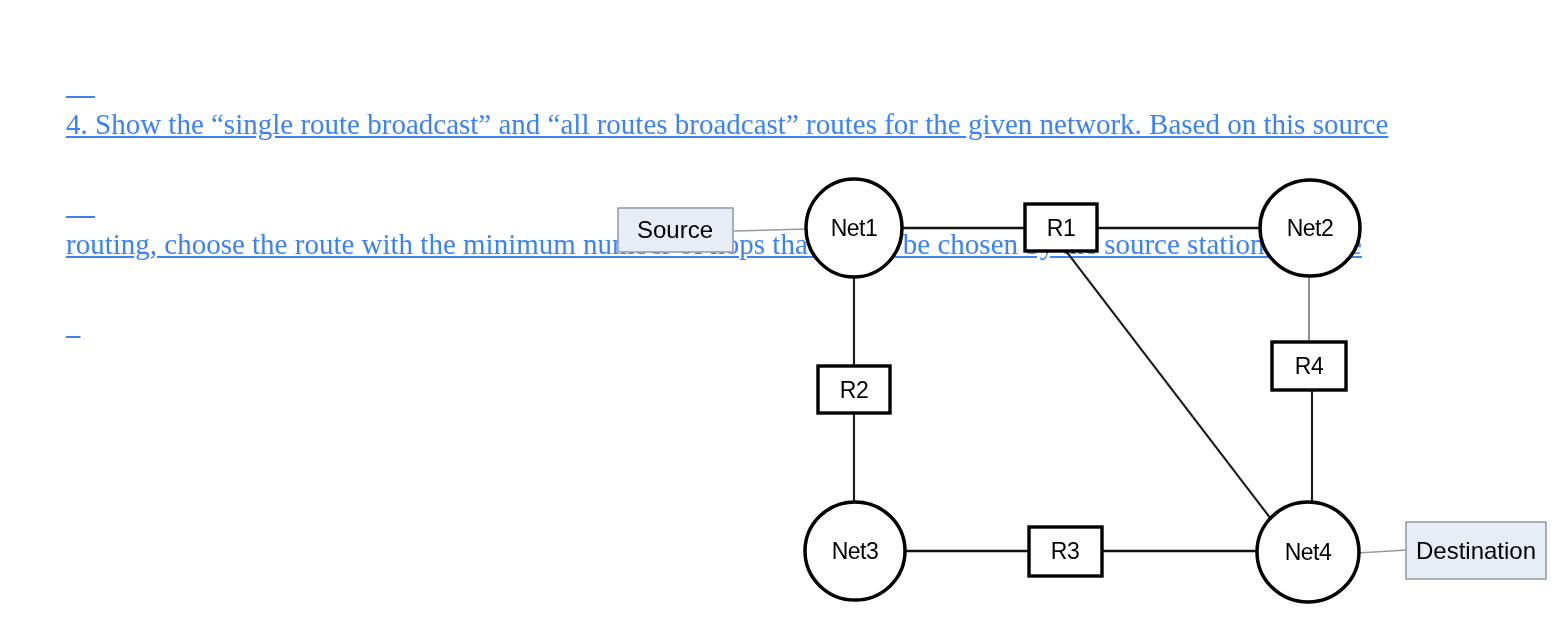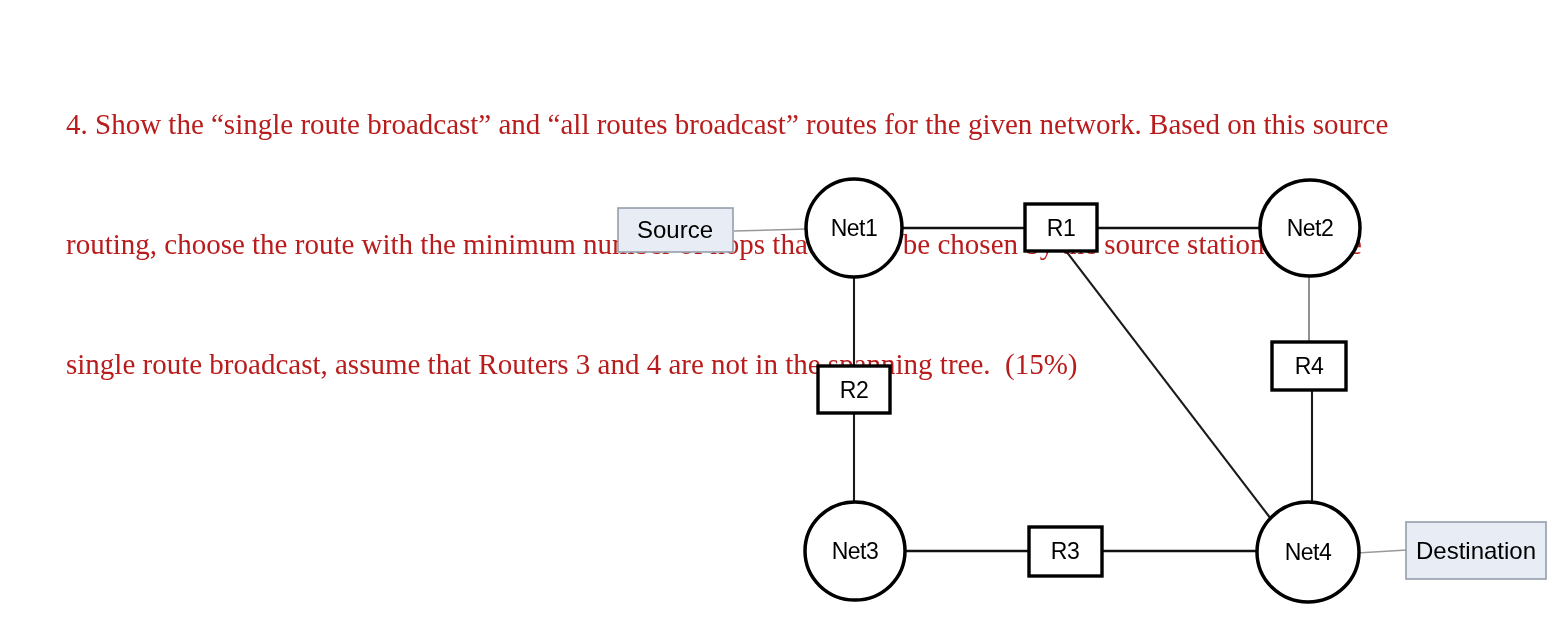--- a/index.html
+++ b/index.html
@@ -14,22 +14,23 @@
     background: #ffffff;
     overflow: hidden;
   }
   #question {
     position: absolute;
     left: 66px;
     top: 24px;
     font-family: "Liberation Serif", serif;
     font-size: 29px;
     line-height: 40px;
-    color: #b91c1c;
+    color: #3b82f6;
     white-space: pre;
+    text-decoration: underline;
   }
   #diagram-svg {
     position: absolute;
     left: 0;
     top: 0;
   }
   .net-ellipse {
     fill: #ffffff;
     stroke: #000000;
     stroke-width: 3.5;
@@ -78,21 +79,20 @@
   }
 </style>
 </head>
 <body>
 
 <div id="page">
 
   <div id="question">
     <div>4. Show the “single route broadcast” and “all routes broadcast” routes for the given network. Based on this source</div>
     <div>routing, choose the route with the minimum number of hops that would be chosen by the source station. For the</div>
-    <div>single route broadcast, assume that Routers 3 and 4 are not in the spanning tree.  (15%)</div>
   </div>
 
   <svg id="diagram-svg" width="1558" height="636" viewBox="0 0 1558 636">
 
     <line class="link-thin" x1="734" y1="231" x2="808" y2="229"></line>
     <line class="link-h" x1="900" y1="228" x2="1026" y2="228"></line>
     <line class="link-h" x1="1096" y1="228" x2="1262" y2="228"></line>
     <line class="link" x1="854" y1="276" x2="854" y2="366"></line>
     <line class="link" x1="854" y1="412" x2="854" y2="504"></line>
     <line class="link-h" x1="903" y1="551" x2="1031" y2="551"></line>

